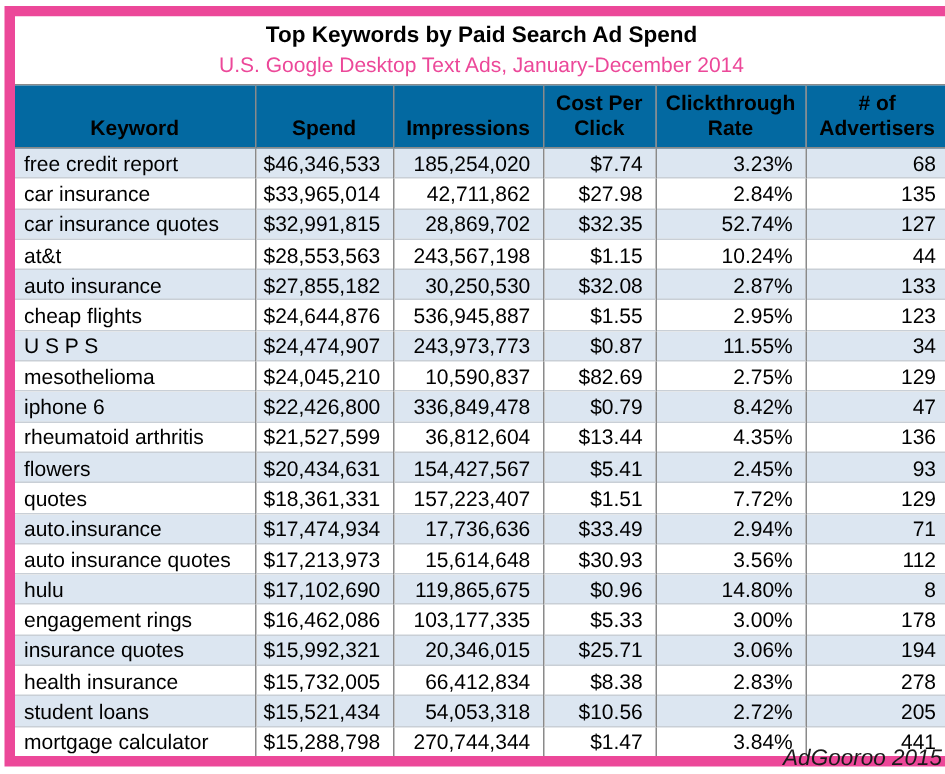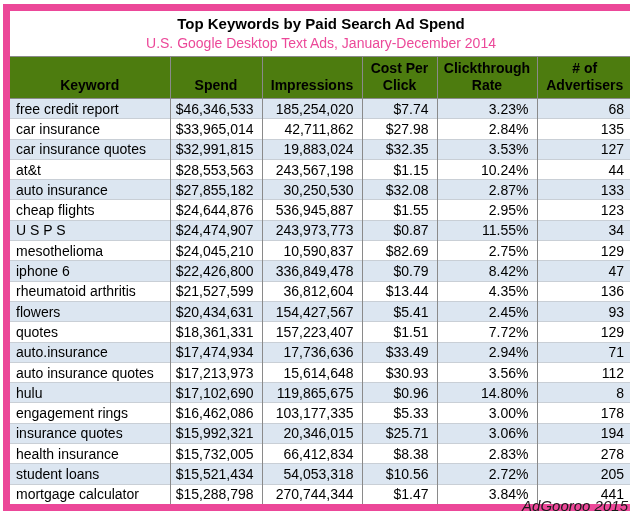--- a/index.html
+++ b/index.html
@@ -21,21 +21,21 @@
   col.c-keyword{width:160px;}
   col.c-spend{width:92px;}
   col.c-impr{width:100px;}
   col.c-cpc{width:75px;}
   col.c-ctr{width:100px;}
   col.c-adv{width:95px;}
   thead th{
     vertical-align:bottom;text-align:center;font-weight:bold;font-size:14px;
     line-height:17px;padding:3px 4px 4px 4px;height:34px;
     border-left:1px solid #8a8a8a;border-bottom:1px solid #8a8a8a;
-    background:#4d7c0f;color:#000000;
+    background:#0369a1;color:#000000;
   }
   thead th:first-child{border-left:none;}
   tbody td{
     font-size:14px;height:19.3px;padding:0 8px 0 4px;white-space:nowrap;
     overflow:hidden;text-align:right;border-left:1px solid #8a8a8a;
     border-top:1px solid #c9cfd6;color:#000000;
   }
   tbody tr:first-child td{border-top:none;}
   tbody td:first-child{border-left:none;text-align:left;padding-left:6px;margin-left:34px;}
   tbody tr:nth-child(odd){background:#dce6f1;}
@@ -85,23 +85,23 @@
           <td>car insurance</td>
           <td>$33,965,014</td>
           <td>42,711,862</td>
           <td>$27.98</td>
           <td>2.84%</td>
           <td>135</td>
         </tr>
         <tr>
           <td>car insurance quotes</td>
           <td>$32,991,815</td>
-          <td>19,883,024</td>
+          <td>28,869,702</td>
           <td>$32.35</td>
-          <td>3.53%</td>
+          <td>52.74%</td>
           <td>127</td>
         </tr>
         <tr>
           <td>at&amp;t</td>
           <td>$28,553,563</td>
           <td>243,567,198</td>
           <td>$1.15</td>
           <td>10.24%</td>
           <td>44</td>
         </tr>

